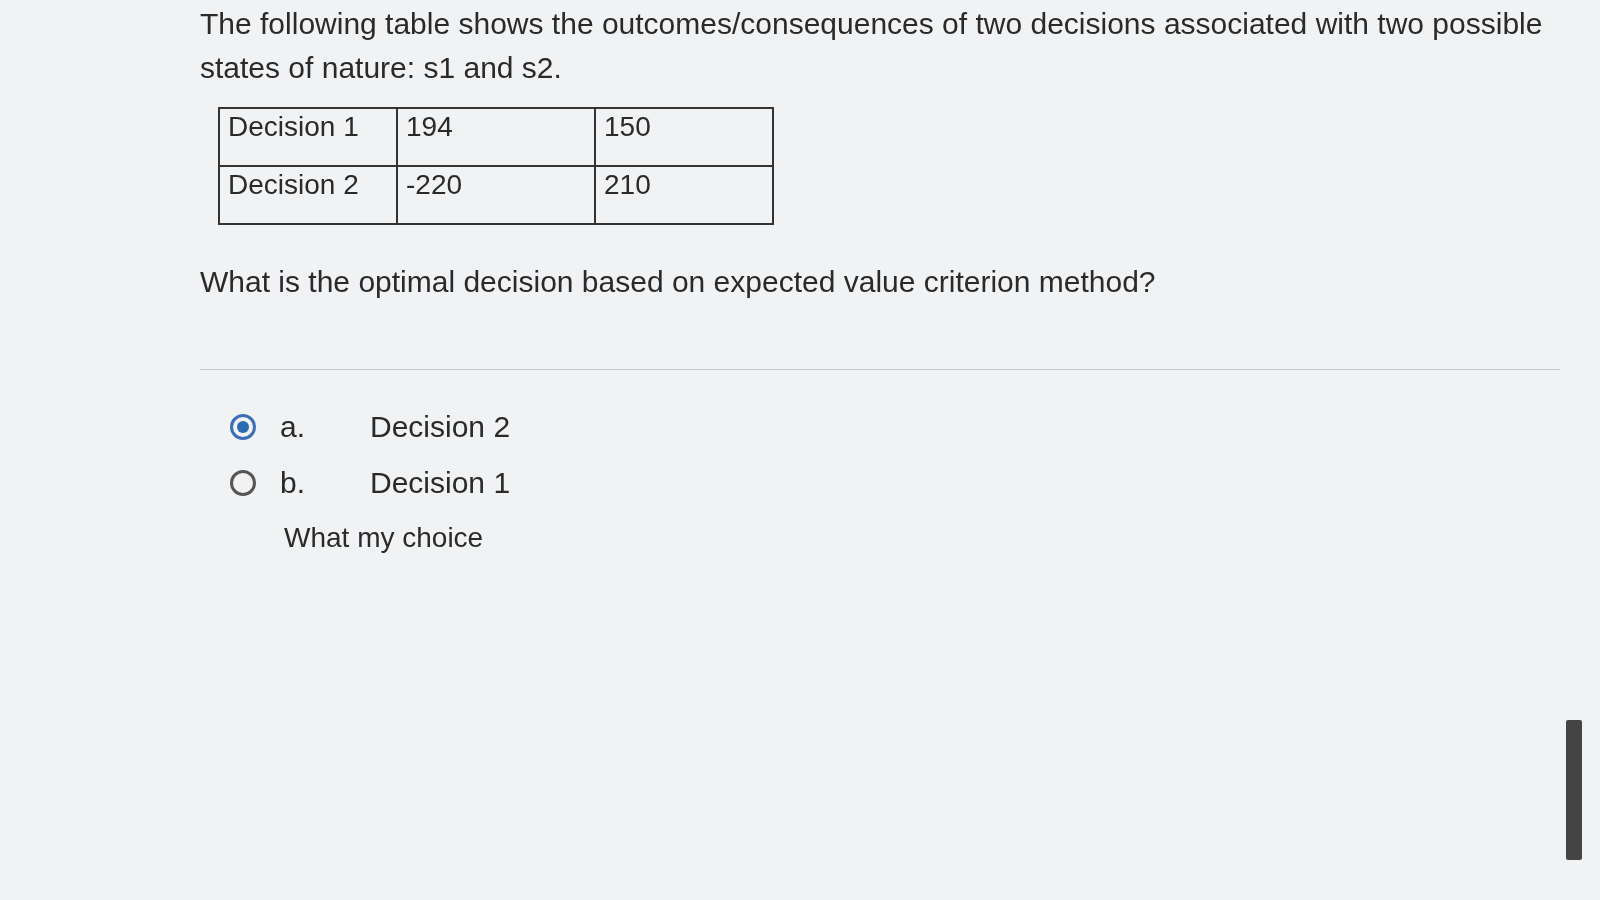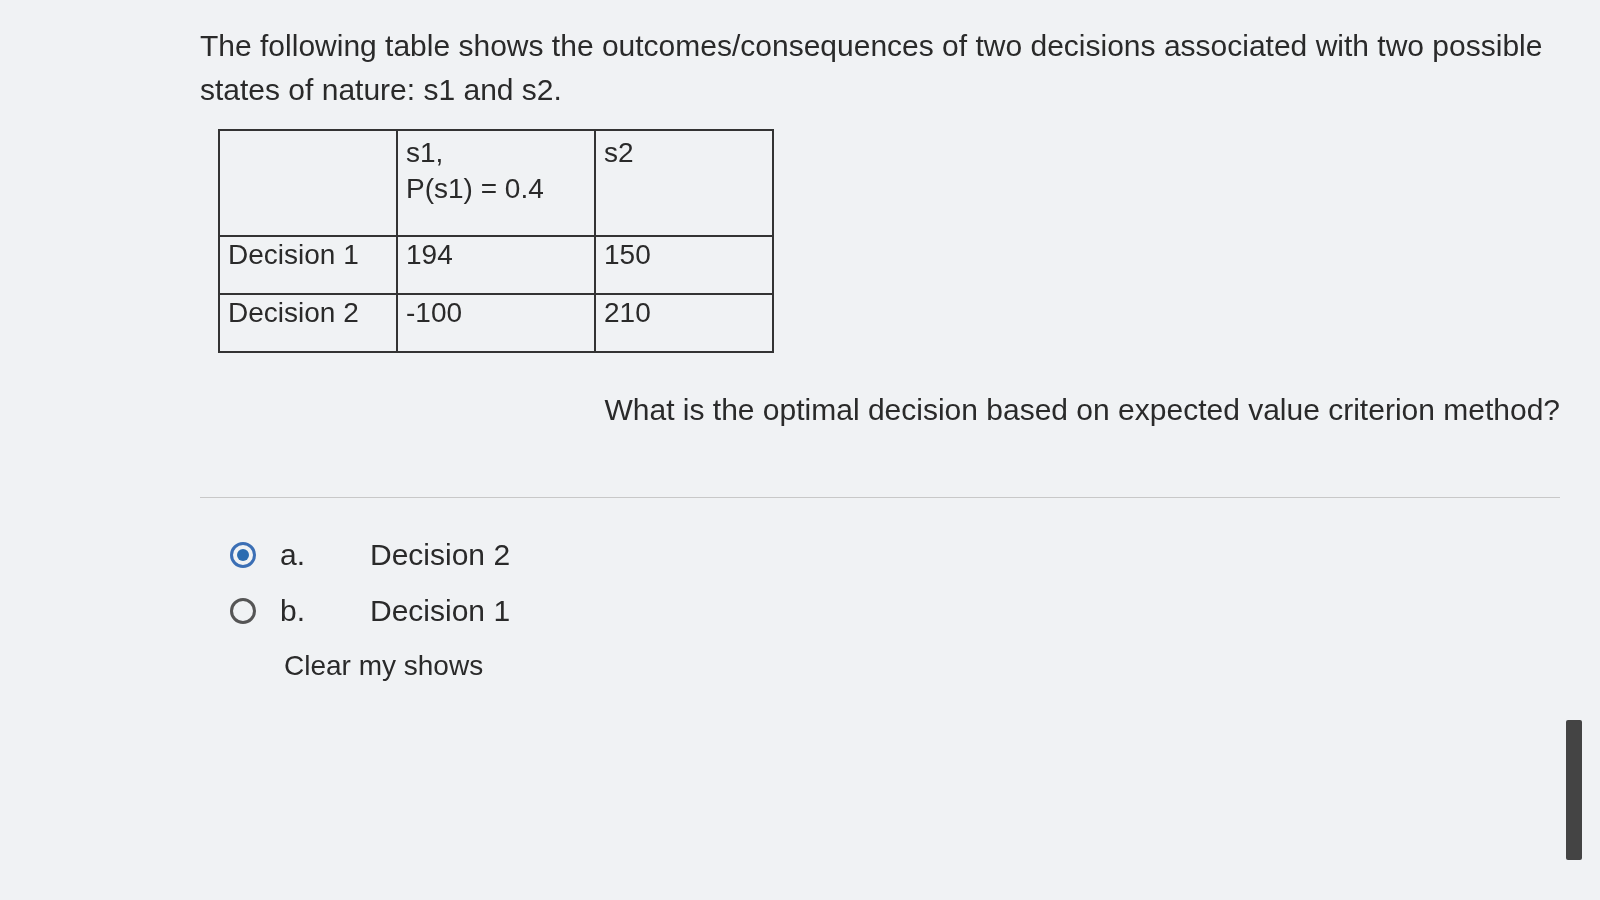--- a/index.html
+++ b/index.html
@@ -6,21 +6,21 @@
     margin: 0;
     padding: 0;
     width: 1600px;
     height: 900px;
     font-family: "Segoe UI", Arial, sans-serif;
     background: #f0f2f4;
     color: #2a2a2a;
     overflow: hidden;
   }
   .page {
-    padding: 24px 40px 0 200px;
+    padding: 2px 40px 0 200px;
     box-sizing: border-box;
     width: 100%;
     height: 100%;
     position: relative;
   }
   .intro {
     font-size: 30px;
     line-height: 1.45;
     font-weight: 400;
     margin-bottom: 18px;
@@ -41,21 +41,20 @@
     height: 100px;
     vertical-align: top;
     padding-top: 4px;
   }
   .col-label { width: 160px; }
   .col-s1 { width: 180px; }
   .col-s2 { width: 160px; }
   .prompt {
     font-size: 30px;
     margin: 30px 0 70px 0;
-    text-align: right;
   }
   .answers {
     margin-left: 30px;
   }
   .answer-row {
     display: flex;
     align-items: center;
     font-size: 30px;
     margin-bottom: 22px;
   }
@@ -107,36 +106,28 @@
 </style>
 </head>
 <body>
 
 <div class="page">
 
   <div class="intro">The following table shows the outcomes/consequences of two decisions associated with two possible states of nature: s1 and s2.</div>
 
   <table class="payoff">
     <tbody>
-        <tr class="head">
-      <td class="col-label"></td>
-      <td class="col-s1">
-        <div>s1,</div>
-        <div>P(s1) = 0.4</div>
-      </td>
-      <td class="col-s2">s2</td>
-    </tr>
     <tr>
       <td class="col-label">Decision 1</td>
       <td class="col-s1">194</td>
       <td class="col-s2">150</td>
     </tr>
     <tr>
       <td class="col-label">Decision 2</td>
-      <td class="col-s1">-100</td>
+      <td class="col-s1">-220</td>
       <td class="col-s2">210</td>
     </tr>
   </tbody>
     </table>
 
   <div class="prompt">What is the optimal decision based on expected value criterion method?</div>
 
   <hr class="hr">
 
   <div class="answers">
@@ -148,17 +139,17 @@
       <span class="opt-letter">a.</span>
       <span>Decision 2</span>
     </div>
 
     <div class="answer-row">
       <span class="radio unselected"></span>
       <span class="opt-letter">b.</span>
       <span>Decision 1</span>
     </div>
 
-    <div class="clear">Clear my shows</div>
+    <div class="clear">What my choice</div>
   </div>
 
   <div class="scroll-thumb"></div>
 </div>
 
 </body></html>

